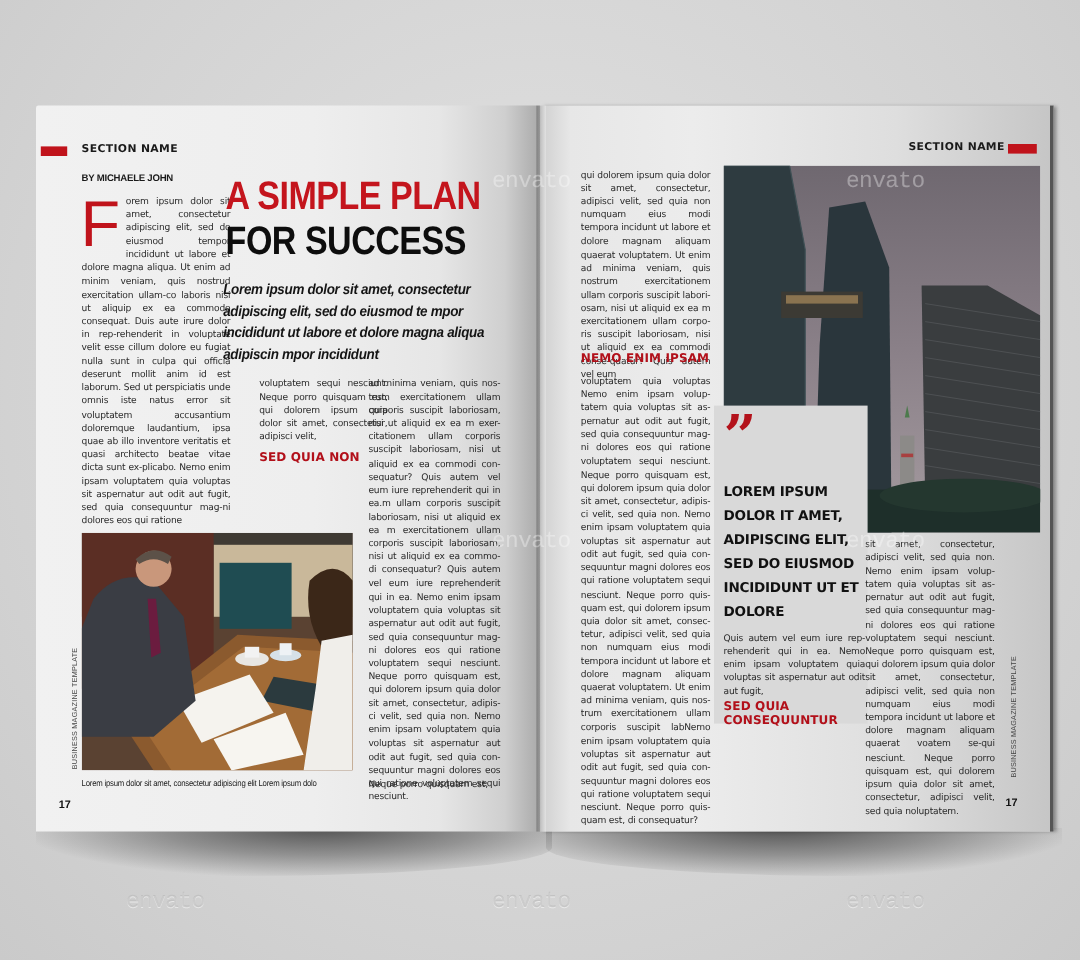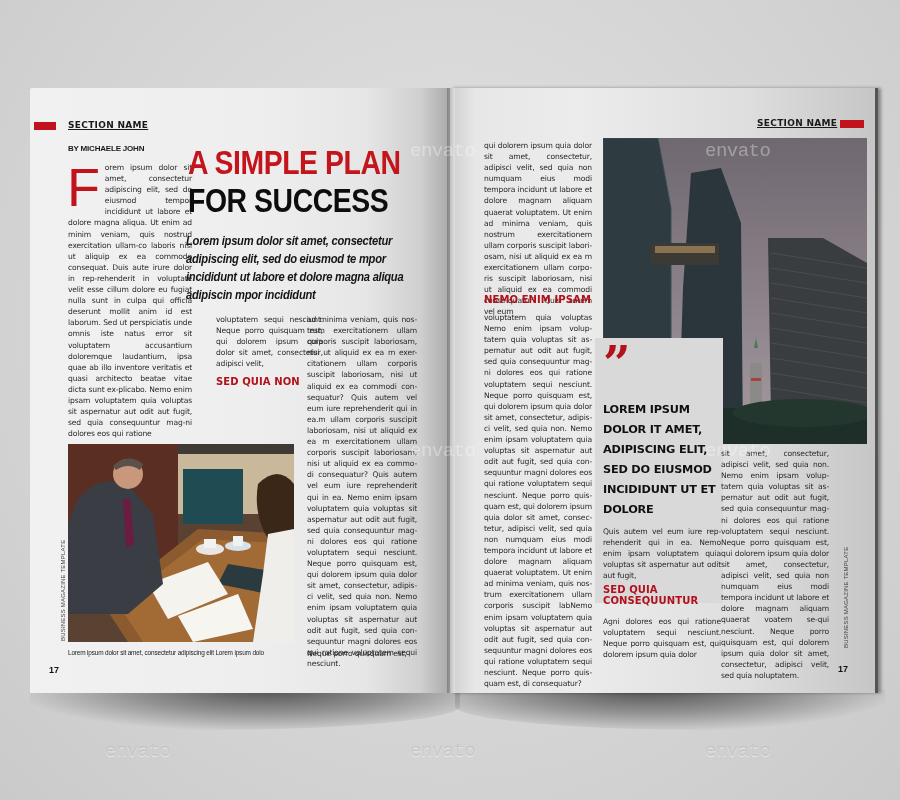--- a/index.html
+++ b/index.html
@@ -34,21 +34,21 @@
     border-right: 3px solid #555;
     box-shadow: 3px 0 3px rgba(0,0,0,0.35);
   }
   .gutter {
     position: absolute; left: 447px; top: 88px; width: 8px; height: 605px;
     background: linear-gradient(90deg, rgba(0,0,0,0.25), rgba(0,0,0,0.05), rgba(255,255,255,0.3));
   }
   .sec-bar { position: absolute; height: 8px; background: #c0131b; }
   .sec-name {
     position: absolute; font-family: "DejaVu Sans", sans-serif; font-weight: bold;
-    font-size: 9px; letter-spacing: 0.3px; color: #1a1a1a; text-decoration: underline;
+    font-size: 9px; letter-spacing: 0.3px; color: #1a1a1a;
   }
   .byline {
     position: absolute; left: 38px; top: 56px; font-family: "Liberation Sans", sans-serif;
     font-weight: bold; font-size: 8px; color: #1a1a1a; letter-spacing: -0.2px;
   }
   .body-text {
     position: absolute; font-family: "DejaVu Sans", sans-serif; font-size: 7.6px;
     line-height: 11.1px; color: #2a2a2a; text-align: justify; letter-spacing: -0.15px;
   }
   .dropcap {
@@ -209,21 +209,20 @@
       <ellipse cx="200" cy="275" rx="70" ry="14" fill="#24372f"></ellipse>
     </svg>
   </div>
 
   <div class="pullbox"></div>
   <div class="quote-mark">”</div>
   <div class="pullquote">LOREM IPSUM DOLOR IT AMET, ADIPISCING ELIT, SED DO EIUSMOD INCIDIDUNT UT ET DOLORE</div>
 
   <div class="body-text" style="left:153px; top:438px; width:118px;">Quis autem vel eum iure rep-rehenderit qui in ea. Nemo enim ipsam voluptatem quia voluptas sit aspernatur aut odit aut fugit,</div>
   <div class="subhead" style="left:153px; top:496px; width:118px;">SED QUIA CONSEQUUNTUR</div>
-  <div class="body-text" style="left:153px; top:528px; width:118px;">Agni dolores eos qui ratione voluptatem sequi nesciunt. Neque porro quisquam est, qui dolorem ipsum quia dolor</div>
 
   <div class="body-text" style="left:271px; top:360px; width:108px;">sit amet, consectetur, adipisci velit,  sed quia non. Nemo enim ipsam volup-tatem quia voluptas sit as-pernatur aut odit aut fugit, sed quia consequuntur mag-ni dolores eos qui ratione voluptatem sequi nesciunt. Neque porro quisquam est, qui dolorem ipsum quia dolor sit amet, consectetur, adipisci velit,  sed quia non numquam eius modi tempora incidunt ut labore et dolore magnam aliquam quaerat voatem se-qui nesciunt. Neque porro quisquam est, qui dolorem ipsum quia dolor sit amet, consectetur, adipisci velit, sed quia noluptatem.</div>
 
   <div class="vert-label" style="left:393px; top:560px;">BUSINESS MAGAZINE TEMPLATE</div>
   <div class="pgnum" style="left:388px; top:576px;">17</div>
 </div>
 
 <div class="gutter"></div>
 
 <div class="wm" style="left:410px; top:140px;">envato</div>

